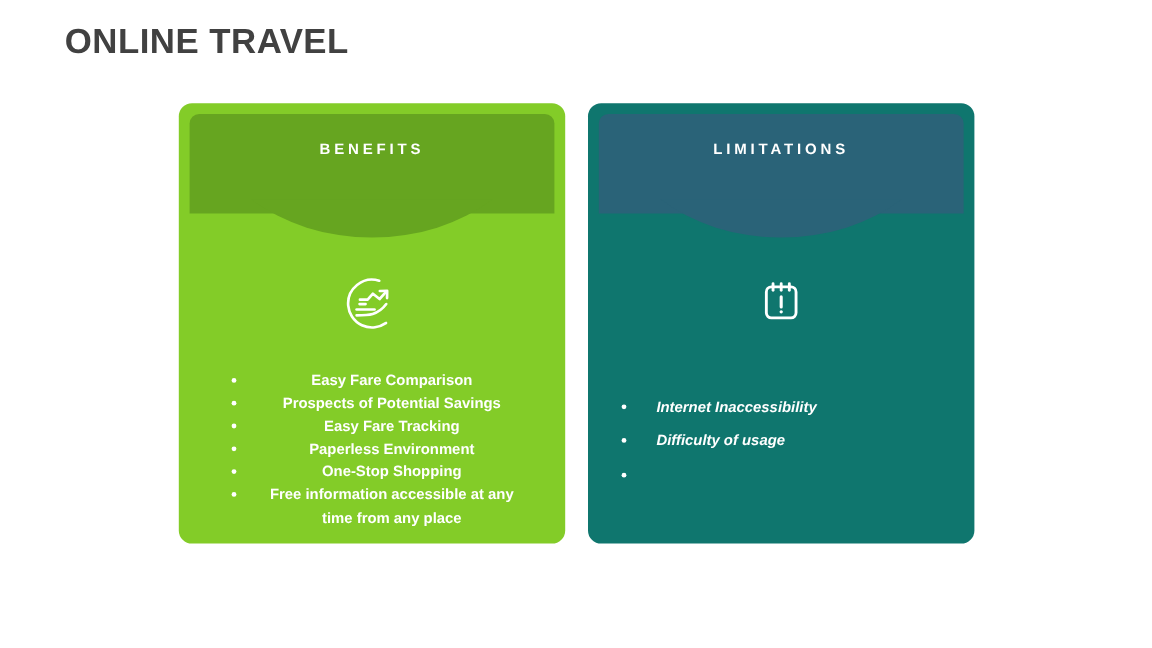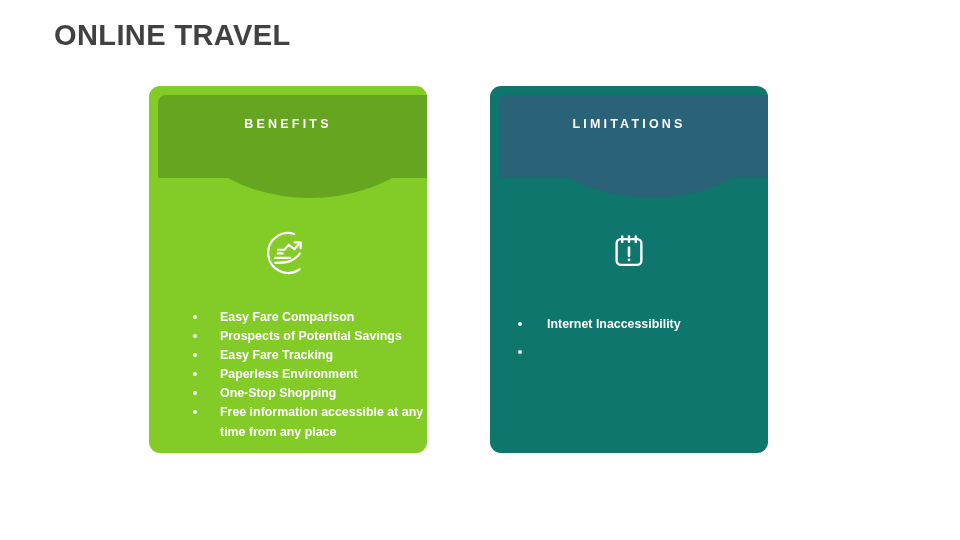--- a/index.html
+++ b/index.html
@@ -25,21 +25,21 @@
     color: #414141;
     letter-spacing: 0.4px;
     white-space: nowrap;
     margin-left: 16px;
   }
 
   
   .card {
     position: absolute;
     top: 86px;
-    width: 278px;
+    width: 322px;
     height: 367px;
     border-radius: 11px;
     overflow: hidden;
   }
   .card-benefits {
     left: 149px;
     background: #83cc28;
   }
   .card-limitations {
     left: 490px;
@@ -128,27 +128,29 @@
 
   .list-benefits {
     left: 44px;
     top: 222px;
     width: 240px;
   }
   .list-benefits li {
     font-size: 12.4px;
     line-height: 19.1px;
     padding-left: 27px;
+    text-align: center;
   }
   .list-benefits li .dot { top: 7px; }
 
   .list-limitations {
     left: 28px;
-    top: 224px;
+    top: 239px;
     width: 250px;
+    font-style: italic;
   }
   .list-limitations li {
     font-size: 12.4px;
     line-height: 28.4px;
     padding-left: 29px;
   }
   .list-limitations li .dot { top: 12px; }
 </style>
 </head>
 <body>
@@ -201,15 +203,16 @@
       <path d="M16.6 7.0 L16.6 13.0" fill="none" stroke="#ffffff" stroke-width="2.6" stroke-linecap="round"></path>
       <path d="M24.0 7.0 L24.0 13.0" fill="none" stroke="#ffffff" stroke-width="2.6" stroke-linecap="round"></path>
       <path d="M31.4 7.0 L31.4 13.0" fill="none" stroke="#ffffff" stroke-width="2.6" stroke-linecap="round"></path>
       <path d="M24.0 19.0 L24.0 28.2" fill="none" stroke="#ffffff" stroke-width="2.8" stroke-linecap="round"></path>
       <circle cx="24.0" cy="32.6" r="1.5" fill="#ffffff"></circle>
     </svg>
   </div>
 
   <ul class="bullet-list list-limitations">
     <li><span class="dot"></span><span>Internet Inaccessibility</span></li>
+    <li><span class="dot"></span><span>Difficulty of usage</span></li>
     <li><span class="dot"></span></li>
   </ul>
 </div>
 
 </body></html>

